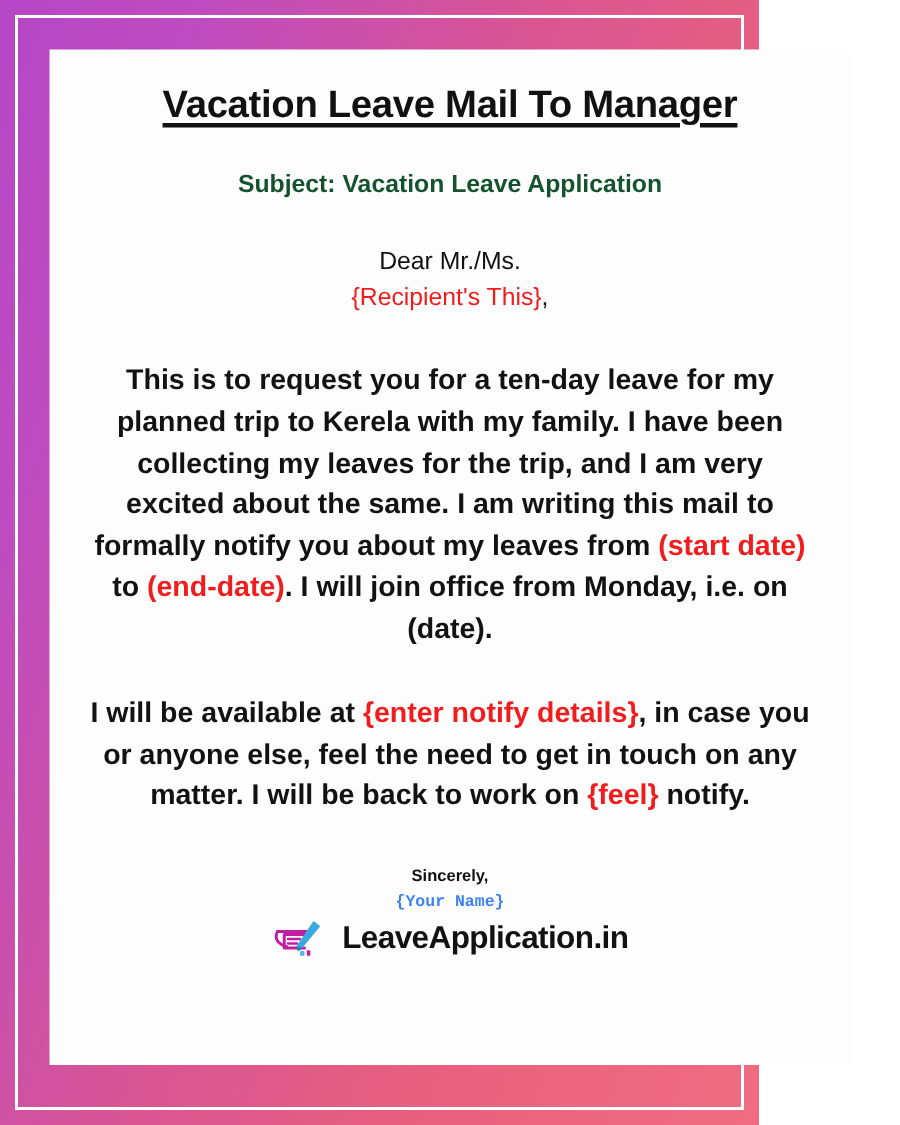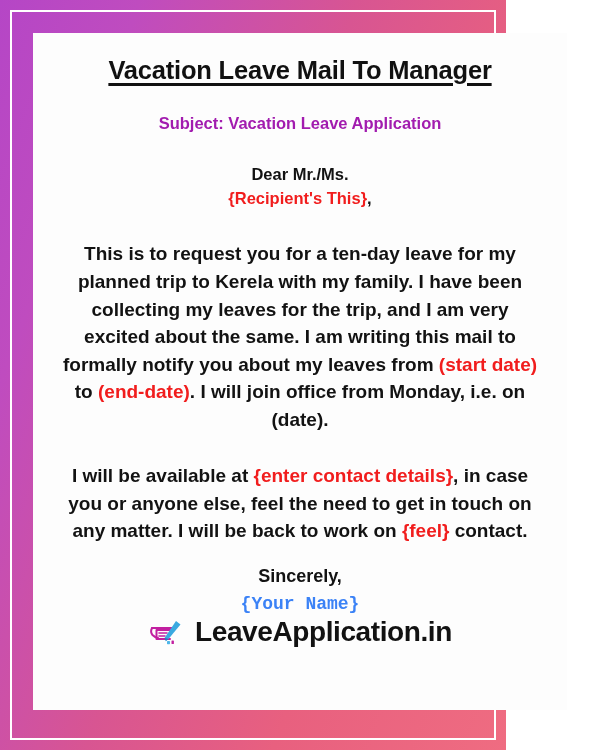--- a/index.html
+++ b/index.html
@@ -58,47 +58,47 @@
     text-decoration: underline;
     text-underline-offset: 4px;
     text-decoration-thickness: 2.5px;
     line-height: 1.2;
   }
 
   .subject {
     margin: 28px 0 0 0;
     font-size: 16.5px;
     font-weight: bold;
-    color: #a21caf;
+    color: #14532d;
   }
 
   .salutation {
     margin: 30px 0 0 0;
     font-size: 16.5px;
-    font-weight: bold;
+    font-weight: normal;
     line-height: 1.45;
     color: #121212;
   }
 
   .para {
     margin: 0;
     font-size: 19px;
     font-weight: bold;
     line-height: 1.45;
     color: #121212;
   }
   .para-body   { margin-top: 30px; }
   .para-avail  { margin-top: 29px; }
   .para-thanks { margin-top: 31px; }
 
   .red { color: #f11d1d; }
 
   .signoff {
-    margin: 18px 0 0 0;
-    font-size: 18px;
+    margin: 32px 0 0 0;
+    font-size: 11px;
     font-weight: bold;
     line-height: 1.45;
     color: #121212;
   }
   .signoff .yourname { color: #3b82f6; display: block; margin-top: 2px; font-family: Liberation Mono, monospace; }
 
   
   .brand {
     margin-top: 1px;
     display: flex;
@@ -106,21 +106,21 @@
     justify-content: center;
     gap: 7px;
   }
   .brand-icon {
     width: 40px;
     height: 27px;
     flex: 0 0 auto;
     display: block;
   }
   .brand-name {
-    font-size: 28px;
+    font-size: 21px;
     font-weight: bold;
     letter-spacing: -0.4px;
     color: #121212;
     line-height: 1;
   }
 </style>
 </head>
 <body>
 
 <div class="poster">
@@ -135,21 +135,21 @@
     <p class="salutation">
       <span>Dear Mr./Ms.</span><br>
       <span class="red">{Recipient's This}</span><span>,</span>
     </p>
 
     <p class="para para-body">
       <span>This is to request you for a ten-day leave for my planned trip to Kerela with my family. I have been collecting my leaves for the trip, and I am very excited about the same. I am writing this mail to formally notify you about my leaves from </span><span class="red">(start date)</span><span> to </span><span class="red">(end-date)</span><span>. I will join office from Monday, i.e. on (date).</span>
     </p>
 
     <p class="para para-avail">
-      <span>I will be available at </span><span class="red">{enter contact details}</span><span>, in case you or anyone else, feel the need to get in touch on any matter. I will be back to work on </span><span class="red">{feel}</span><span> contact.</span>
+      <span>I will be available at </span><span class="red">{enter notify details}</span><span>, in case you or anyone else, feel the need to get in touch on any matter. I will be back to work on </span><span class="red">{feel}</span><span> notify.</span>
     </p>
 
 
     <p class="signoff">
       <span>Sincerely,</span>
       <span class="yourname">{Your Name}</span>
     </p>
 
     <div class="brand">
       <svg class="brand-icon" viewBox="0 0 40 27">

